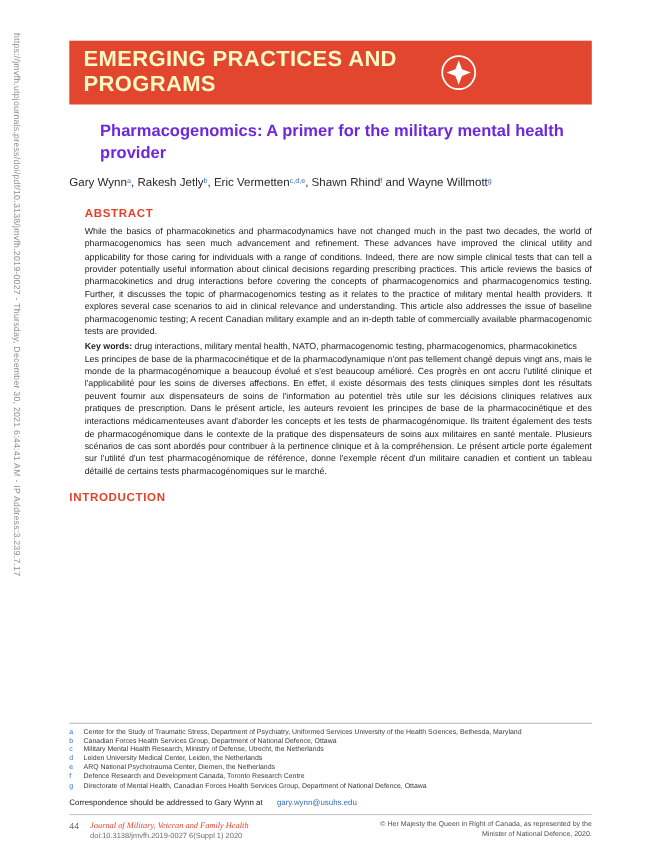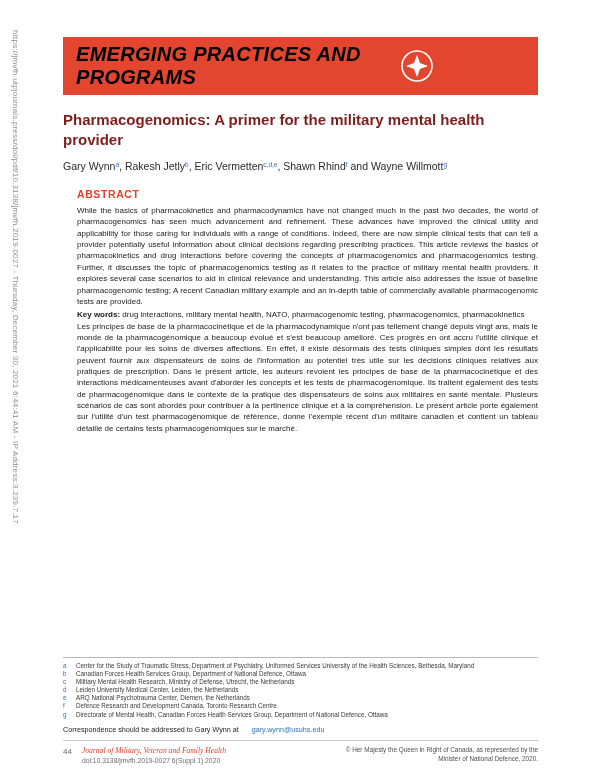--- a/index.html
+++ b/index.html
@@ -10,24 +10,24 @@
   }
   .stamp {
     position:absolute; top:30px; left:20px; transform-origin:0 0;
     transform:rotate(90deg); white-space:nowrap;
     font-size:8px; color:#8f8f8f; letter-spacing:0.2px;
   }
   .content {
     position:absolute; left:63px; top:37px; width:475px; height:727px;
     display:flex; flex-direction:column;
   }
-  .banner { position:relative; background:#e2462f; height:58px; color:#000000; flex:none;font-style:italic; }
+  .banner { position:relative; background:#e2462f; height:58px; color:#fef9c3; flex:none; }
   .banner-text { padding:6px 0 0 13px; font-weight:bold; font-size:20px; line-height:23px; letter-spacing:0.3px; }
   .banner-logo { position:absolute; left:337px; top:12px; width:34px; height:34px; }
-  .title { margin-top:15px; font-size:15px; line-height:20px; color:#7f1d1d; font-weight:bold; width:472px; }
+  .title { margin-top:15px; font-size:15px; line-height:20px; color:#6d28d9; font-weight:bold; width:472px;margin-left:28px; }
   .authors { margin-top:10px; font-size:10.5px; color:#2a2a2a; }
   .sup { font-size:6.5px; color:#336fb7; position:relative; top:-3.5px; }
   .abstract-block { margin-left:14px; margin-top:16px; }
   .red-head { color:#e0432c; font-size:10.5px; letter-spacing:0.6px; font-weight:bold; margin-bottom:5px; }
   .resume-head { margin-top:8px; }
   .body-text {
     font-family:Liberation Sans, sans-serif; font-size:8px; line-height:1.42;
     color:#1c1c1c; text-align:justify;
   }
   .kw { margin-top:2px; }
@@ -78,20 +78,21 @@
     <div class="abstract-block">
       <h2 class="red-head">ABSTRACT</h2>
       <p class="body-text">While the basics of pharmacokinetics and pharmacodynamics have not changed much in the past two decades, the world of pharmacogenomics has seen much advancement and refinement. These advances have improved the clinical utility and applicability for those caring for individuals with a range of conditions. Indeed, there are now simple clinical tests that can tell a provider potentially useful information about clinical decisions regarding prescribing practices. This article reviews the basics of pharmacokinetics and drug interactions before covering the concepts of pharmacogenomics and pharmacogenomics testing. Further, it discusses the topic of pharmacogenomics testing as it relates to the practice of military mental health providers. It explores several case scenarios to aid in clinical relevance and understanding. This article also addresses the issue of baseline pharmacogenomic testing; A recent Canadian military example and an in-depth table of commercially available pharmacogenomic tests are provided.</p>
       <p class="body-text kw"><span class="kw-label">Key words:</span> <span>drug interactions, military mental health, NATO, pharmacogenomic testing, pharmacogenomics, pharmacokinetics</span></p>
 
       <p class="body-text">Les principes de base de la pharmacocinétique et de la pharmacodynamique n'ont pas tellement changé depuis vingt ans, mais le monde de la pharmacogénomique a beaucoup évolué et s'est beaucoup amélioré. Ces progrès en ont accru l'utilité clinique et l'applicabilité pour les soins de diverses affections. En effet, il existe désormais des tests cliniques simples dont les résultats peuvent fournir aux dispensateurs de soins de l'information au potentiel très utile sur les décisions cliniques relatives aux pratiques de prescription. Dans le présent article, les auteurs revoient les principes de base de la pharmacocinétique et des interactions médicamenteuses avant d'aborder les concepts et les tests de pharmacogénomique. Ils traitent également des tests de pharmacogénomique dans le contexte de la pratique des dispensateurs de soins aux militaires en santé mentale. Plusieurs scénarios de cas sont abordés pour contribuer à la pertinence clinique et à la compréhension. Le présent article porte également sur l'utilité d'un test pharmacogénomique de référence, donne l'exemple récent d'un militaire canadien et contient un tableau détaillé de certains tests pharmacogénomiques sur le marché.</p>
     </div>
 
     <div class="columns">
       <div class="col">
+        <h2 class="red-head">INTRODUCTION</h2>
       </div>
     </div>
 
     <div class="bottom-group">
 
       <div class="affiliations">
         <div class="aff-row">
             <span class="aff-letter">a</span>
             <span class="aff-text">Center for the Study of Traumatic Stress, Department of Psychiatry, Uniformed Services University of the Health Sciences, Bethesda, Maryland</span>
           </div>

